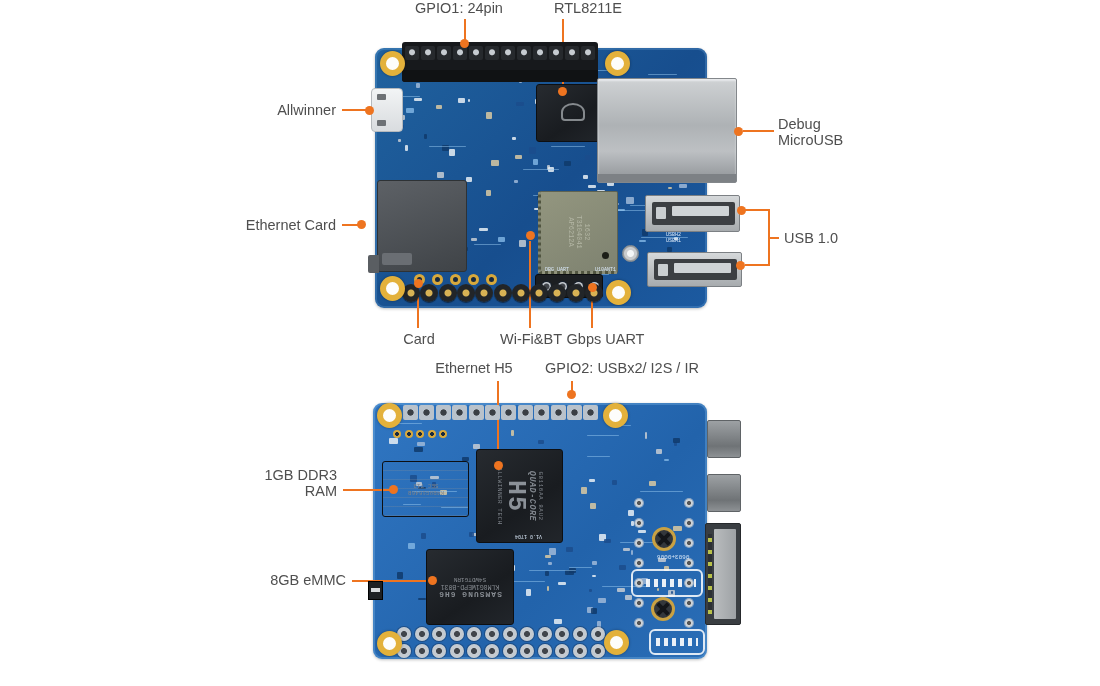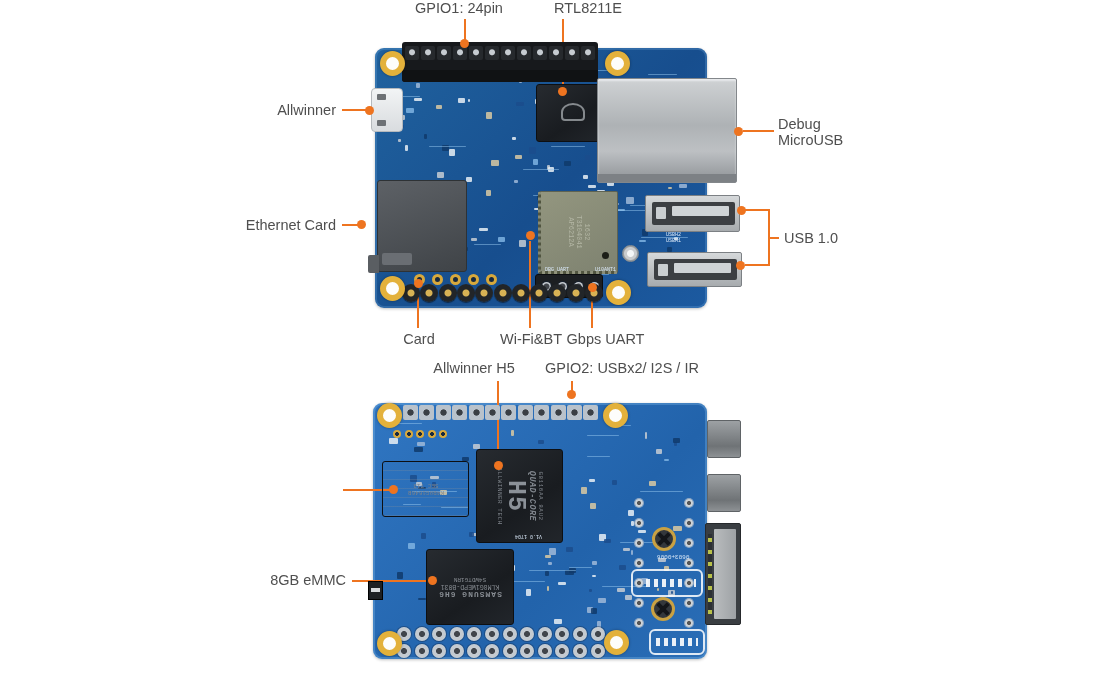--- a/index.html
+++ b/index.html
@@ -560,27 +560,31 @@
   <div class="lbl c" style="left:379px;top:331px;width:80px;">Card</div>
 
   <div class="dot" style="left:526px;top:231px;"></div>
   <div class="lead" style="left:529px;top:241px;width:2px;height:87px;"></div>
   <div class="lbl c" style="left:481px;top:331px;width:100px;">Wi-Fi&amp;BT</div>
 
   <div class="dot" style="left:588px;top:283px;"></div>
   <div class="lead" style="left:591px;top:293px;width:2px;height:35px;"></div>
   <div class="lbl c" style="left:543px;top:331px;width:125px;">Gbps UART</div>
 
-  <div class="lbl c" style="left:414px;top:360px;width:120px;">Allwinner H5</div>
+  <div class="lbl c" style="left:414px;top:360px;width:120px;">Ethernet H5</div>
   <div class="lead" style="left:497px;top:381px;width:2px;height:80px;"></div>
   <div class="dot" style="left:494px;top:461px;"></div>
 
   <div class="lbl" style="left:545px;top:360px;">GPIO2: USBx2/ I2S / IR</div>
   <div class="lead" style="left:571px;top:381px;width:2px;height:11px;"></div>
   <div class="dot" style="left:567px;top:390px;"></div>
 
+  <div class="lbl r" style="left:227px;top:467px;width:110px;">
+    <span style="display:block;">1GB DDR3</span>
+    <span style="display:block;">RAM</span>
+  </div>
   <div class="lead" style="left:343px;top:489px;width:48px;height:2px;"></div>
   <div class="dot" style="left:389px;top:485px;"></div>
 
   <div class="lbl r" style="left:236px;top:572px;width:110px;">8GB eMMC</div>
   <div class="lead" style="left:352px;top:580px;width:78px;height:2px;"></div>
   <div class="dot" style="left:428px;top:576px;"></div>
 </div>
 
 </body></html>

